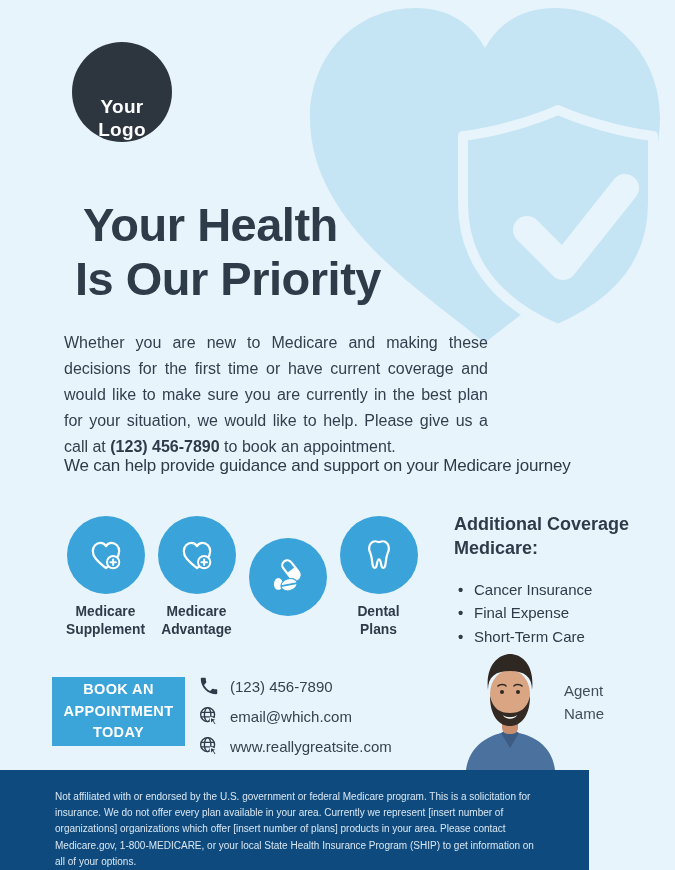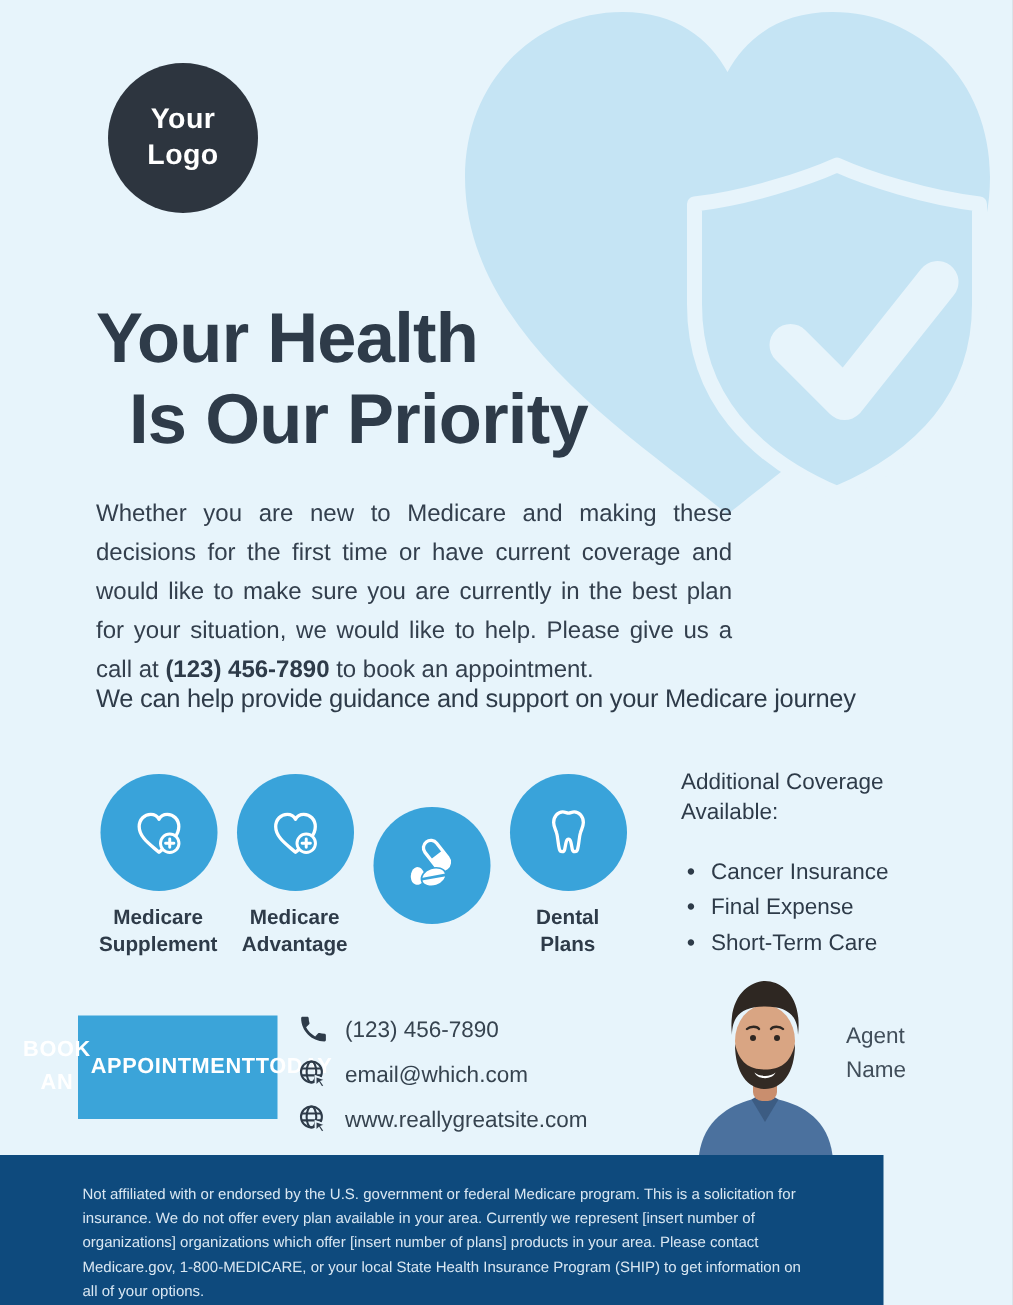--- a/index.html
+++ b/index.html
@@ -31,40 +31,40 @@
     left: 72px;
     top: 42px;
     width: 100px;
     height: 100px;
     border-radius: 50%;
     background: #2d353f;
     color: #ffffff;
     display: flex;
     flex-direction: column;
     align-items: center;
-    justify-content: center;
+    justify-content: flex-end;
     font-size: 19px;
     font-weight: bold;
     line-height: 1.25;
     letter-spacing: 0.3px;
   }
 
   
   .title {
     position: absolute;
     left: 64px;
     top: 198px;
     font-size: 47px;
     font-weight: bold;
     line-height: 1.14;
     color: #2e3b49;
     letter-spacing: -0.5px;
   }
-  .title .line { display: block; }
-  .title .line2 { margin-left: 22px; }
+  .title .line { display: block; margin-left: 19px; }
+  .title .line2 { margin-left: 11px; }
 
   
   .intro {
     position: absolute;
     left: 64px;
     top: 330px;
     width: 424px;
     font-size: 16px;
     line-height: 1.62;
     text-align: justify;
@@ -114,22 +114,22 @@
   .plan-label span { display: block; }
 
   
   .additional {
     position: absolute;
     left: 454px;
     top: 512px;
     width: 190px;
   }
   .additional-heading {
-    font-size: 15px;
-    font-weight: normal;
+    font-size: 18px;
+    font-weight: bold;
     line-height: 1.35;
     color: #2e3b49;
   }
   .additional-heading span { display: block; }
   .additional-list { margin-top: 17px; list-style: none; }
   .additional-list li {
     font-size: 15px;
     line-height: 1.58;
     color: #2e3b49;
     padding-left: 20px;
@@ -151,21 +151,21 @@
     height: 69px;
     background: #3ba4d9;
     border: none;
     color: #ffffff;
     font-family: "Liberation Sans", sans-serif;
     font-size: 14.5px;
     font-weight: bold;
     letter-spacing: 0.4px;
     line-height: 1.5;
     display: flex;
-    flex-direction: row;
+    flex-direction: column;
     align-items: center;
     justify-content: center;
     cursor: pointer;
   }
   .cta-button span { display: block; }
 
   
   .contacts {
     position: absolute;
     left: 198px;
@@ -296,21 +296,21 @@
         <span>Dental</span>
         <span>Plans</span>
       </div>
     </div>
 
   </div>
 
   <div class="additional">
     <div class="additional-heading">
       <span>Additional Coverage</span>
-      <span>Available:</span>
+      <span>Medicare:</span>
     </div>
     <ul class="additional-list">
       <li>Cancer Insurance</li>
       <li>Final Expense</li>
       <li>Short-Term Care</li>
     </ul>
   </div>
 
   <button class="cta-button">
     <span>BOOK AN</span>

